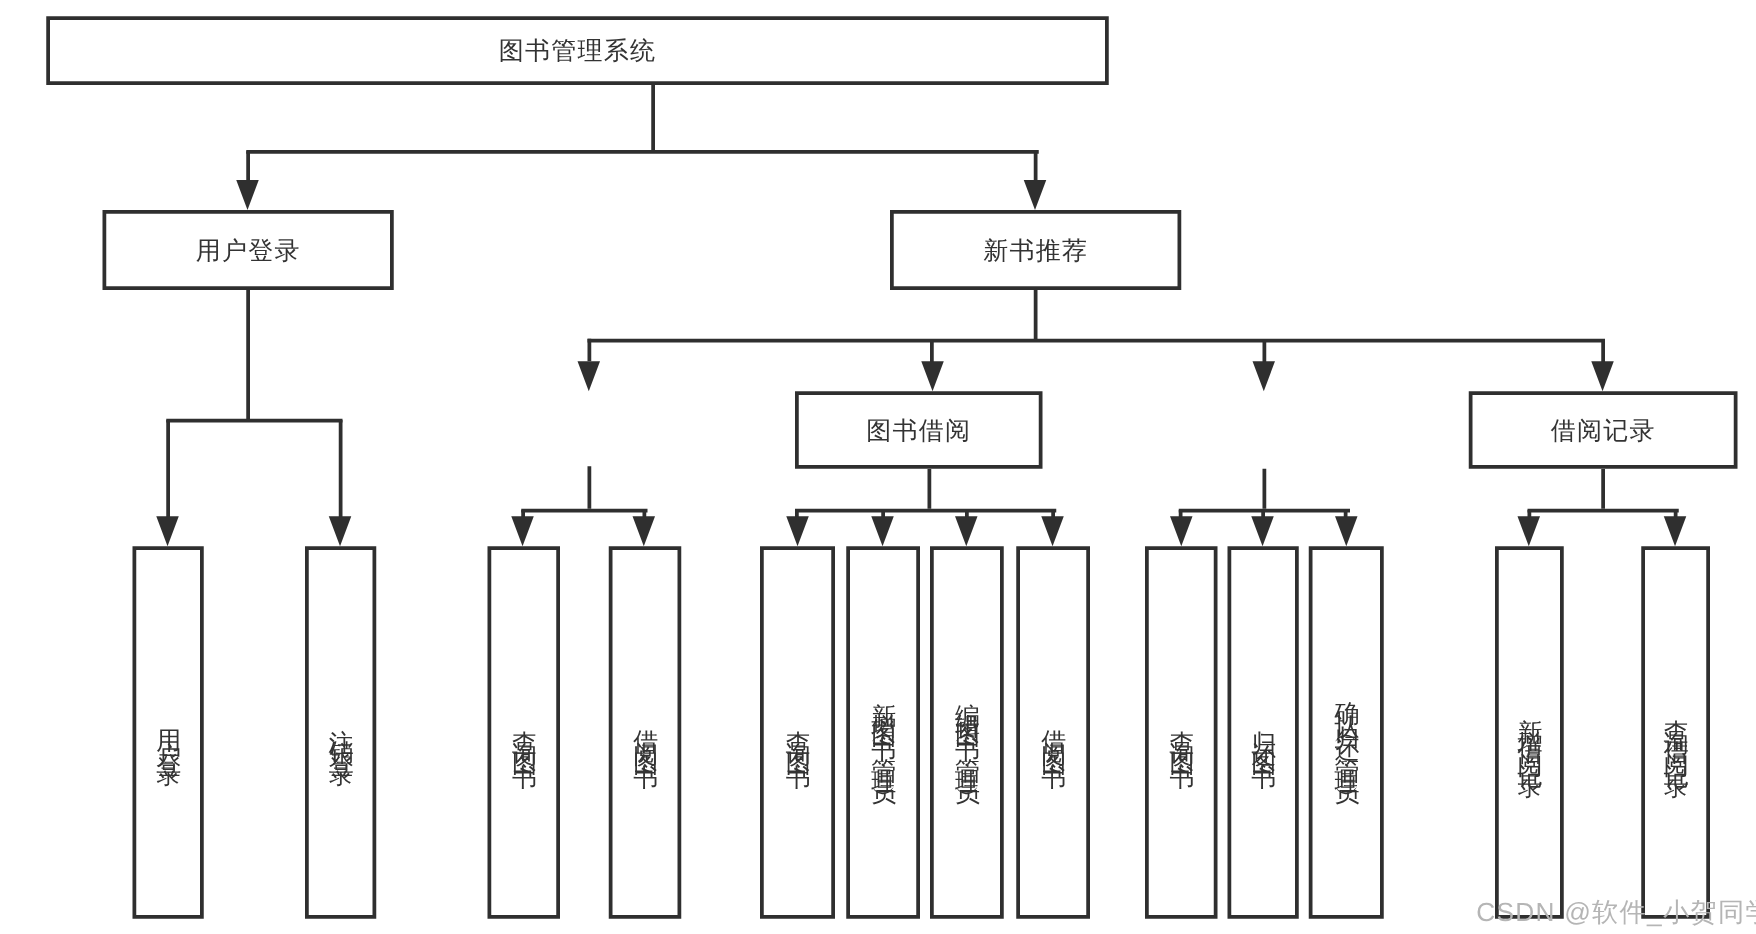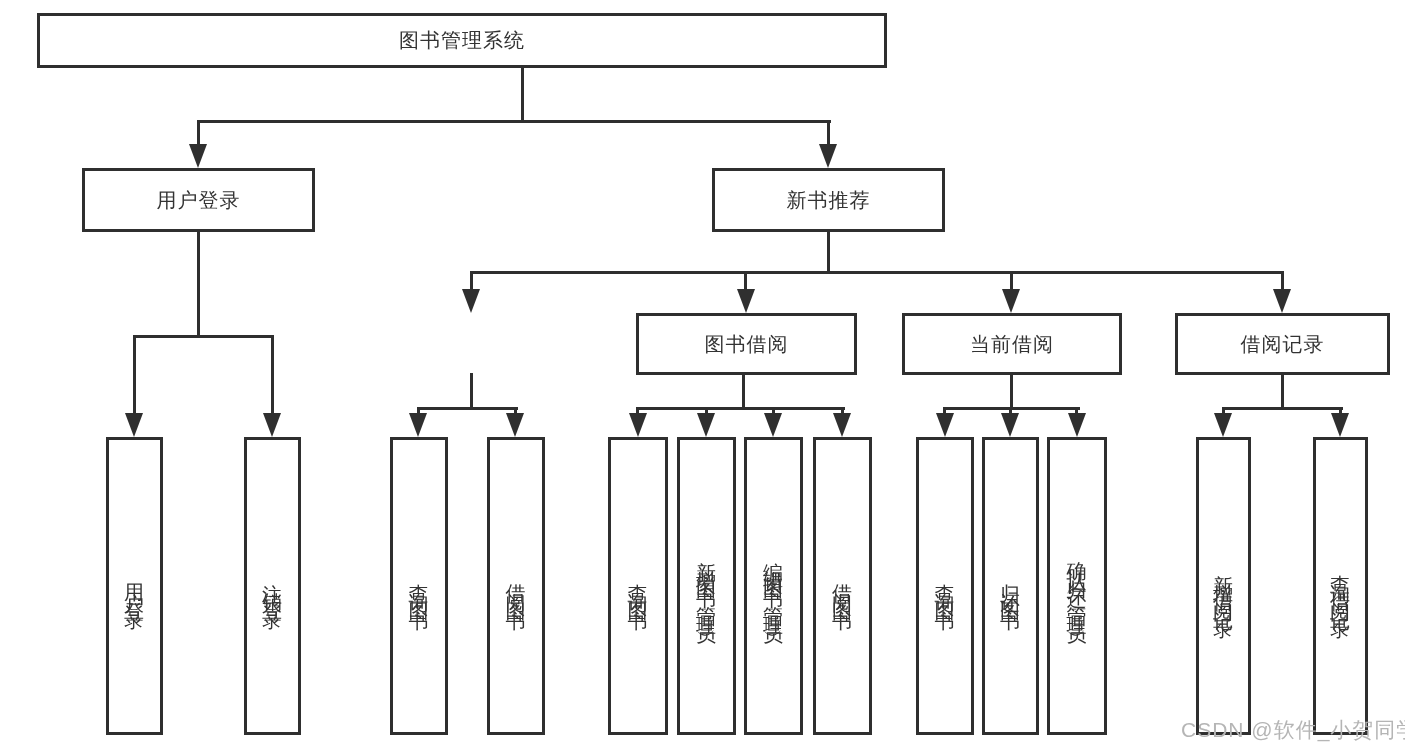--- a/index.html
+++ b/index.html
@@ -66,25 +66,22 @@
     <span>图书管理系统</span>
   </div>
 
   <div class="hbox" style="left:82px;top:168px;width:233px;height:64px;">
     <span>用户登录</span>
   </div>
   <div class="hbox" style="left:712px;top:168px;width:233px;height:64px;">
     <span>新书推荐</span>
   </div>
 
-  <div class="hbox" style="left:636px;top:313px;width:221px;height:62px;">
+  <div class="hbox" style="left:636px;top:313px;width:198px;height:62px;">
     <span>图书借阅</span>
-  </div>
-  <div class="hbox" style="left:902px;top:313px;width:220px;height:62px;">
-    <span>当前借阅</span>
   </div>
   <div class="hbox" style="left:1175px;top:313px;width:215px;height:62px;text-align:center;">
     <span>借阅记录</span>
   </div>
 
   <div class="vbox" style="left:106px;width:57px;">
     <span class="vtext">用户登录</span>
   </div>
   <div class="vbox" style="left:244px;width:57px;">
     <span class="vtext">注销登录</span>

